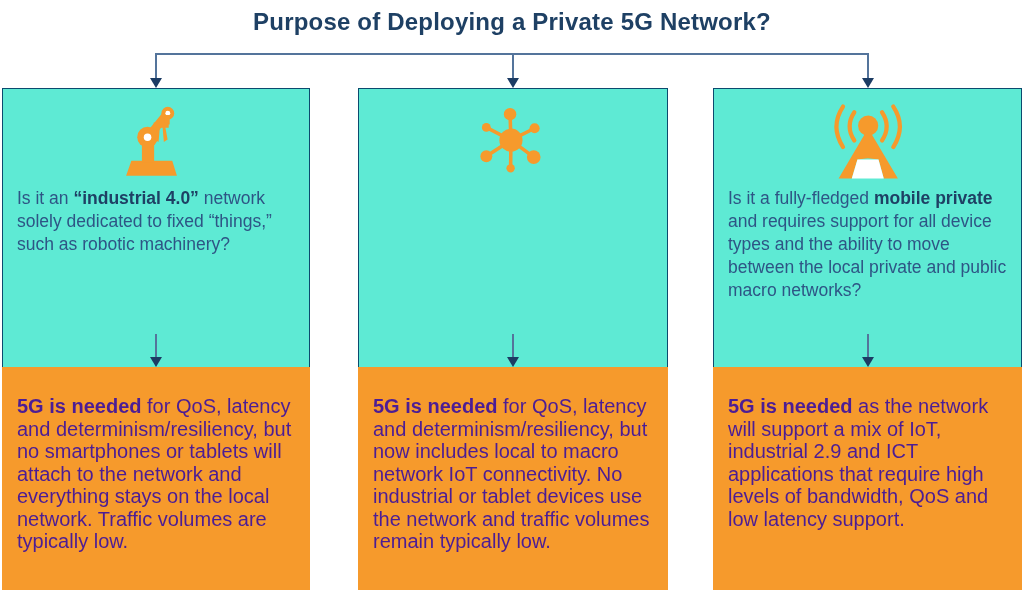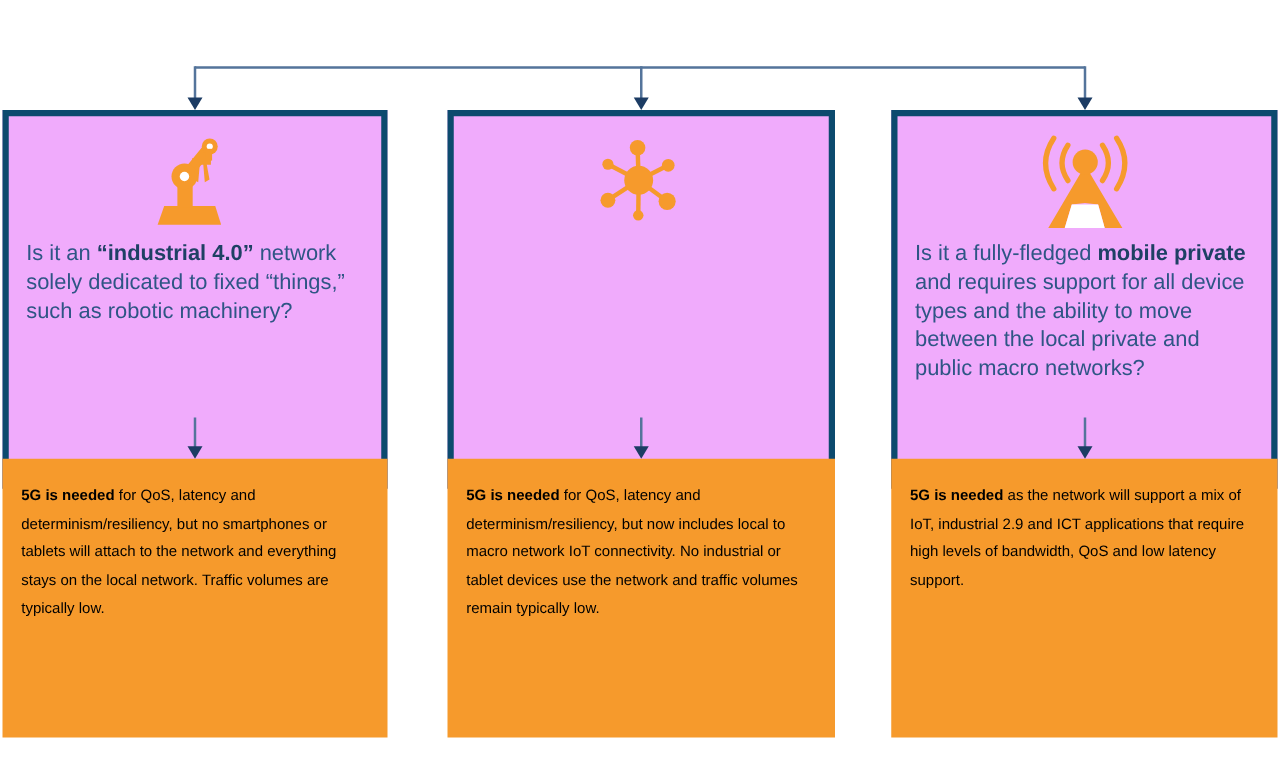--- a/index.html
+++ b/index.html
@@ -21,38 +21,39 @@
     border-top:10px solid #1C3C64;
   }
   .ahead.top { top:78px; }
   
   .column { position:absolute; top:88px; height:502px; }
   .col1 { left:2px;   width:308px; }
   .col2 { left:358px; width:310px; }
   .col3 { left:713px; width:309px; }
   .qbox {
     position:absolute; top:0; left:0; right:0; height:303px;
-    background:#f0abfc; border:5px solid #0c4a6e; box-sizing:border-box;
+    background:#5eead4; border:1px solid #0c4a6e; box-sizing:border-box;
   }
   .icon-wrap { height:92px; display:flex; align-items:center; justify-content:center; padding-top:10px; box-sizing:border-box; }
   .qtext { margin:6px 14px 0; font-size:17.5px; line-height:23px; color:#2E5585; }
   .qtext strong { color:#1E4064; }
   .mid-vline { position:absolute; top:246px; left:50%; margin-left:-1px; width:2px; height:24px; background:#54749B; }
   .mid-ahead { position:absolute; top:269px; left:50%; margin-left:-6px; width:0; height:0;
     border-left:6px solid transparent; border-right:6px solid transparent; border-top:10px solid #1C3C64; }
   .abox { position:absolute; top:279px; left:0; right:0; height:223px; background:#F69A2C; }
-  .atext { margin:18px 15px 0; font-size:12px; line-height:22.5px; color:#000000; }
+  .atext { margin:28px 15px 0; font-size:20px; line-height:22.5px; color:#4c1d95; }
   .atext strong { font-weight:bold; }
   svg { display:block; }
 </style>
 </head>
 <body>
 
 <div class="canvas">
 
+  <div class="title">Purpose of Deploying a Private 5G Network?</div>
 
   <div class="hline"></div>
   <div class="vline top" style="left:155px;"></div>
   <div class="vline top" style="left:512px;"></div>
   <div class="vline top" style="left:867px;"></div>
   <div class="ahead top" style="left:150px;"></div>
   <div class="ahead top" style="left:507px;"></div>
   <div class="ahead top" style="left:862px;"></div>
 
   <div class="column col1">

